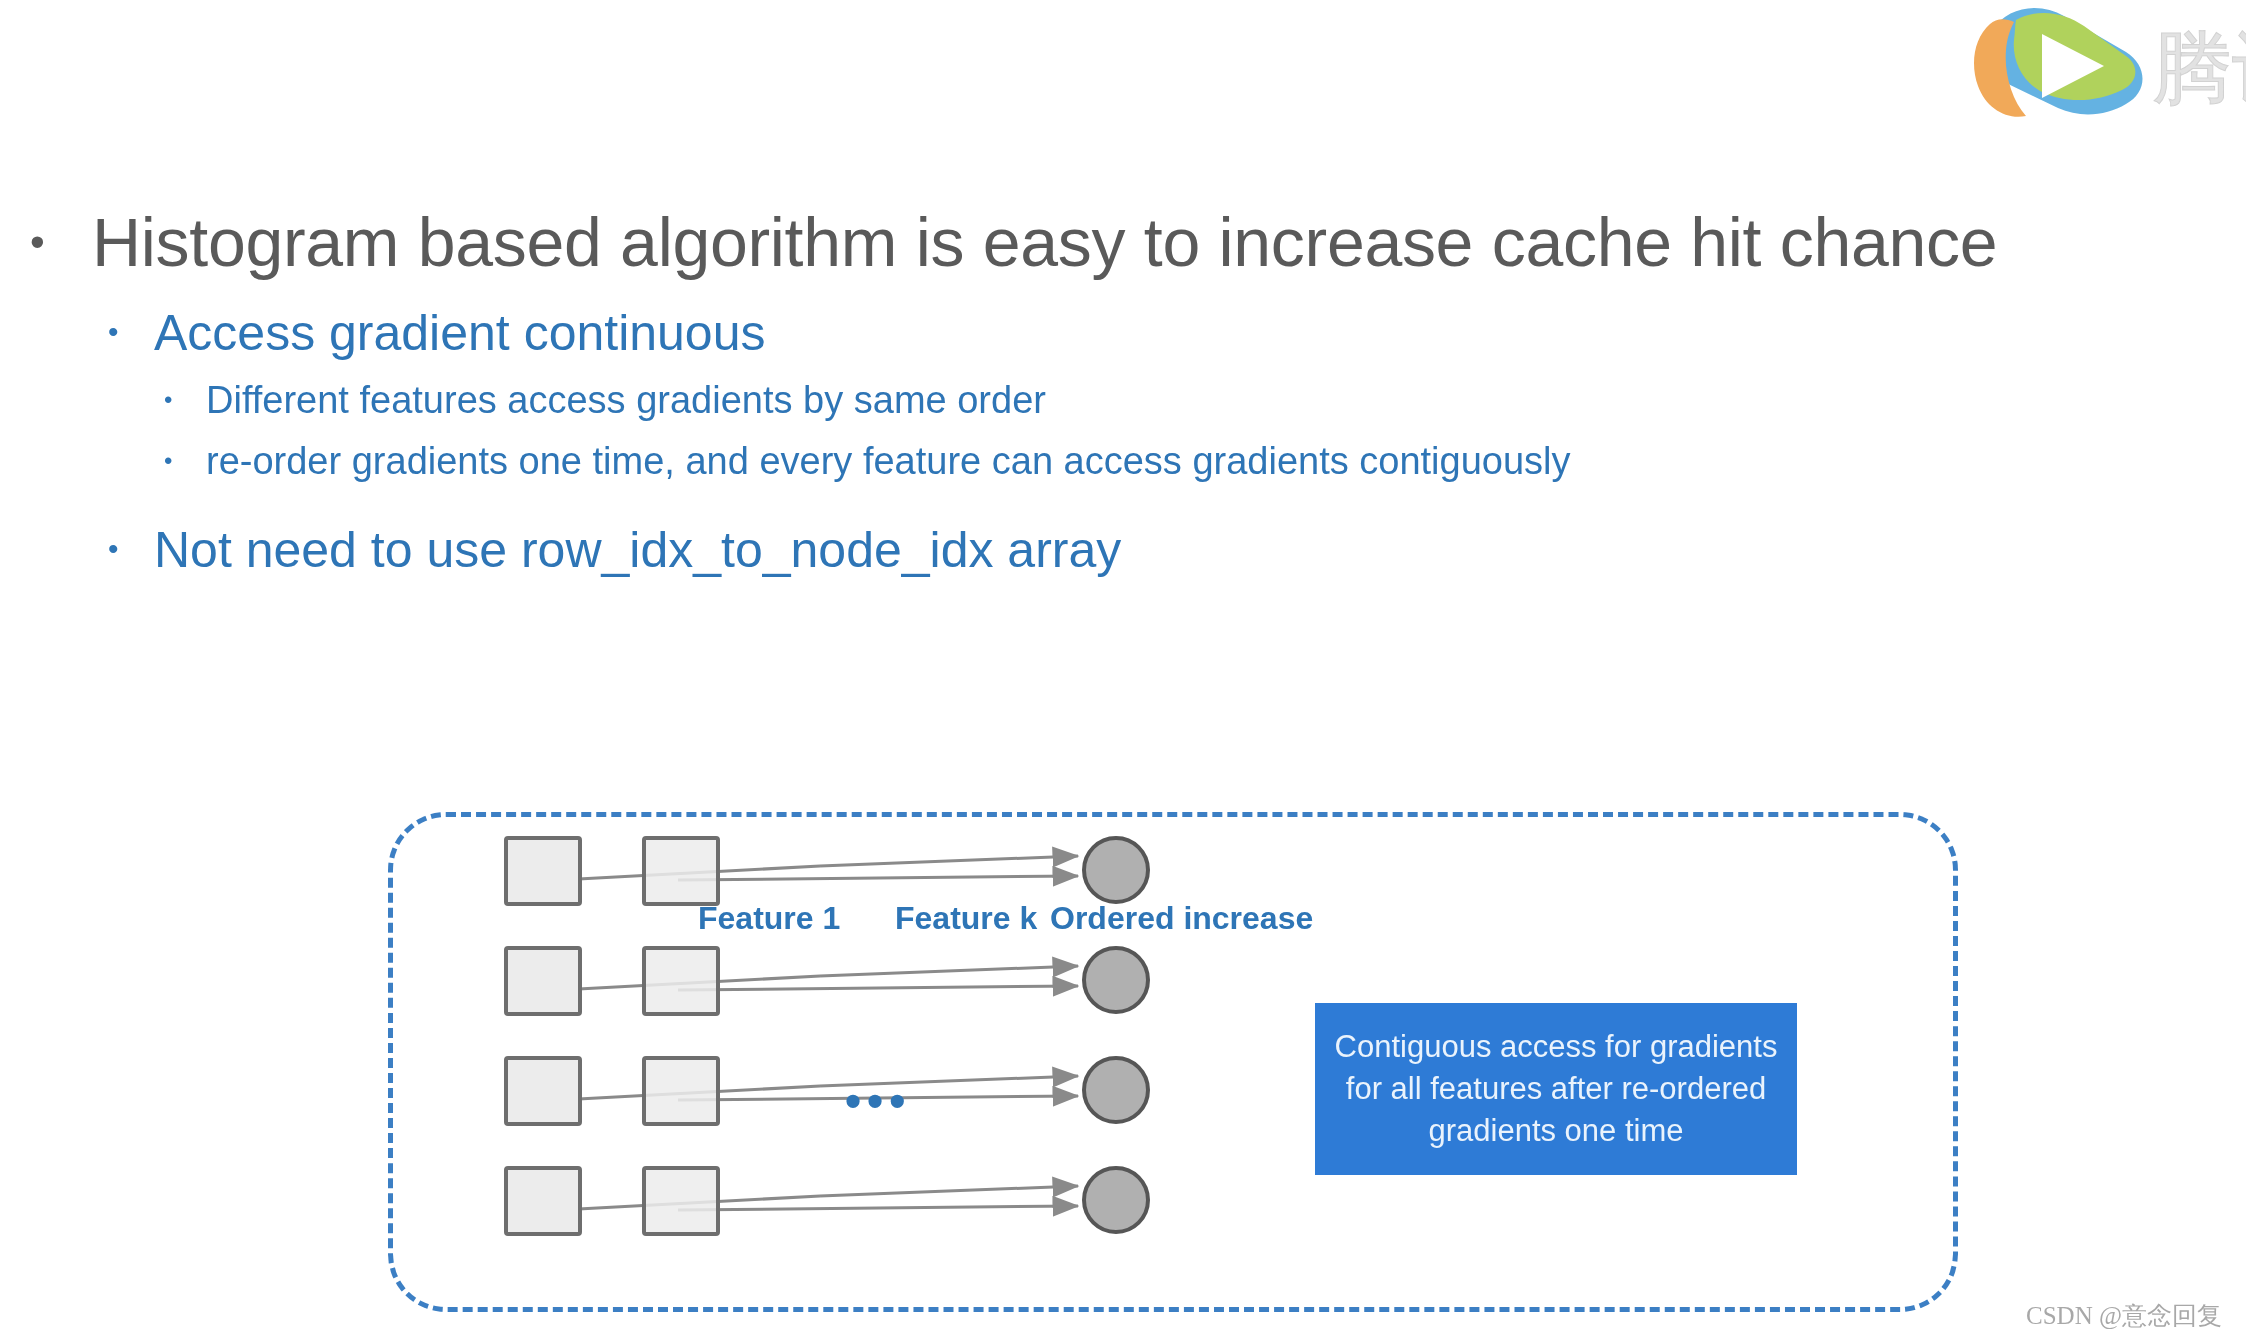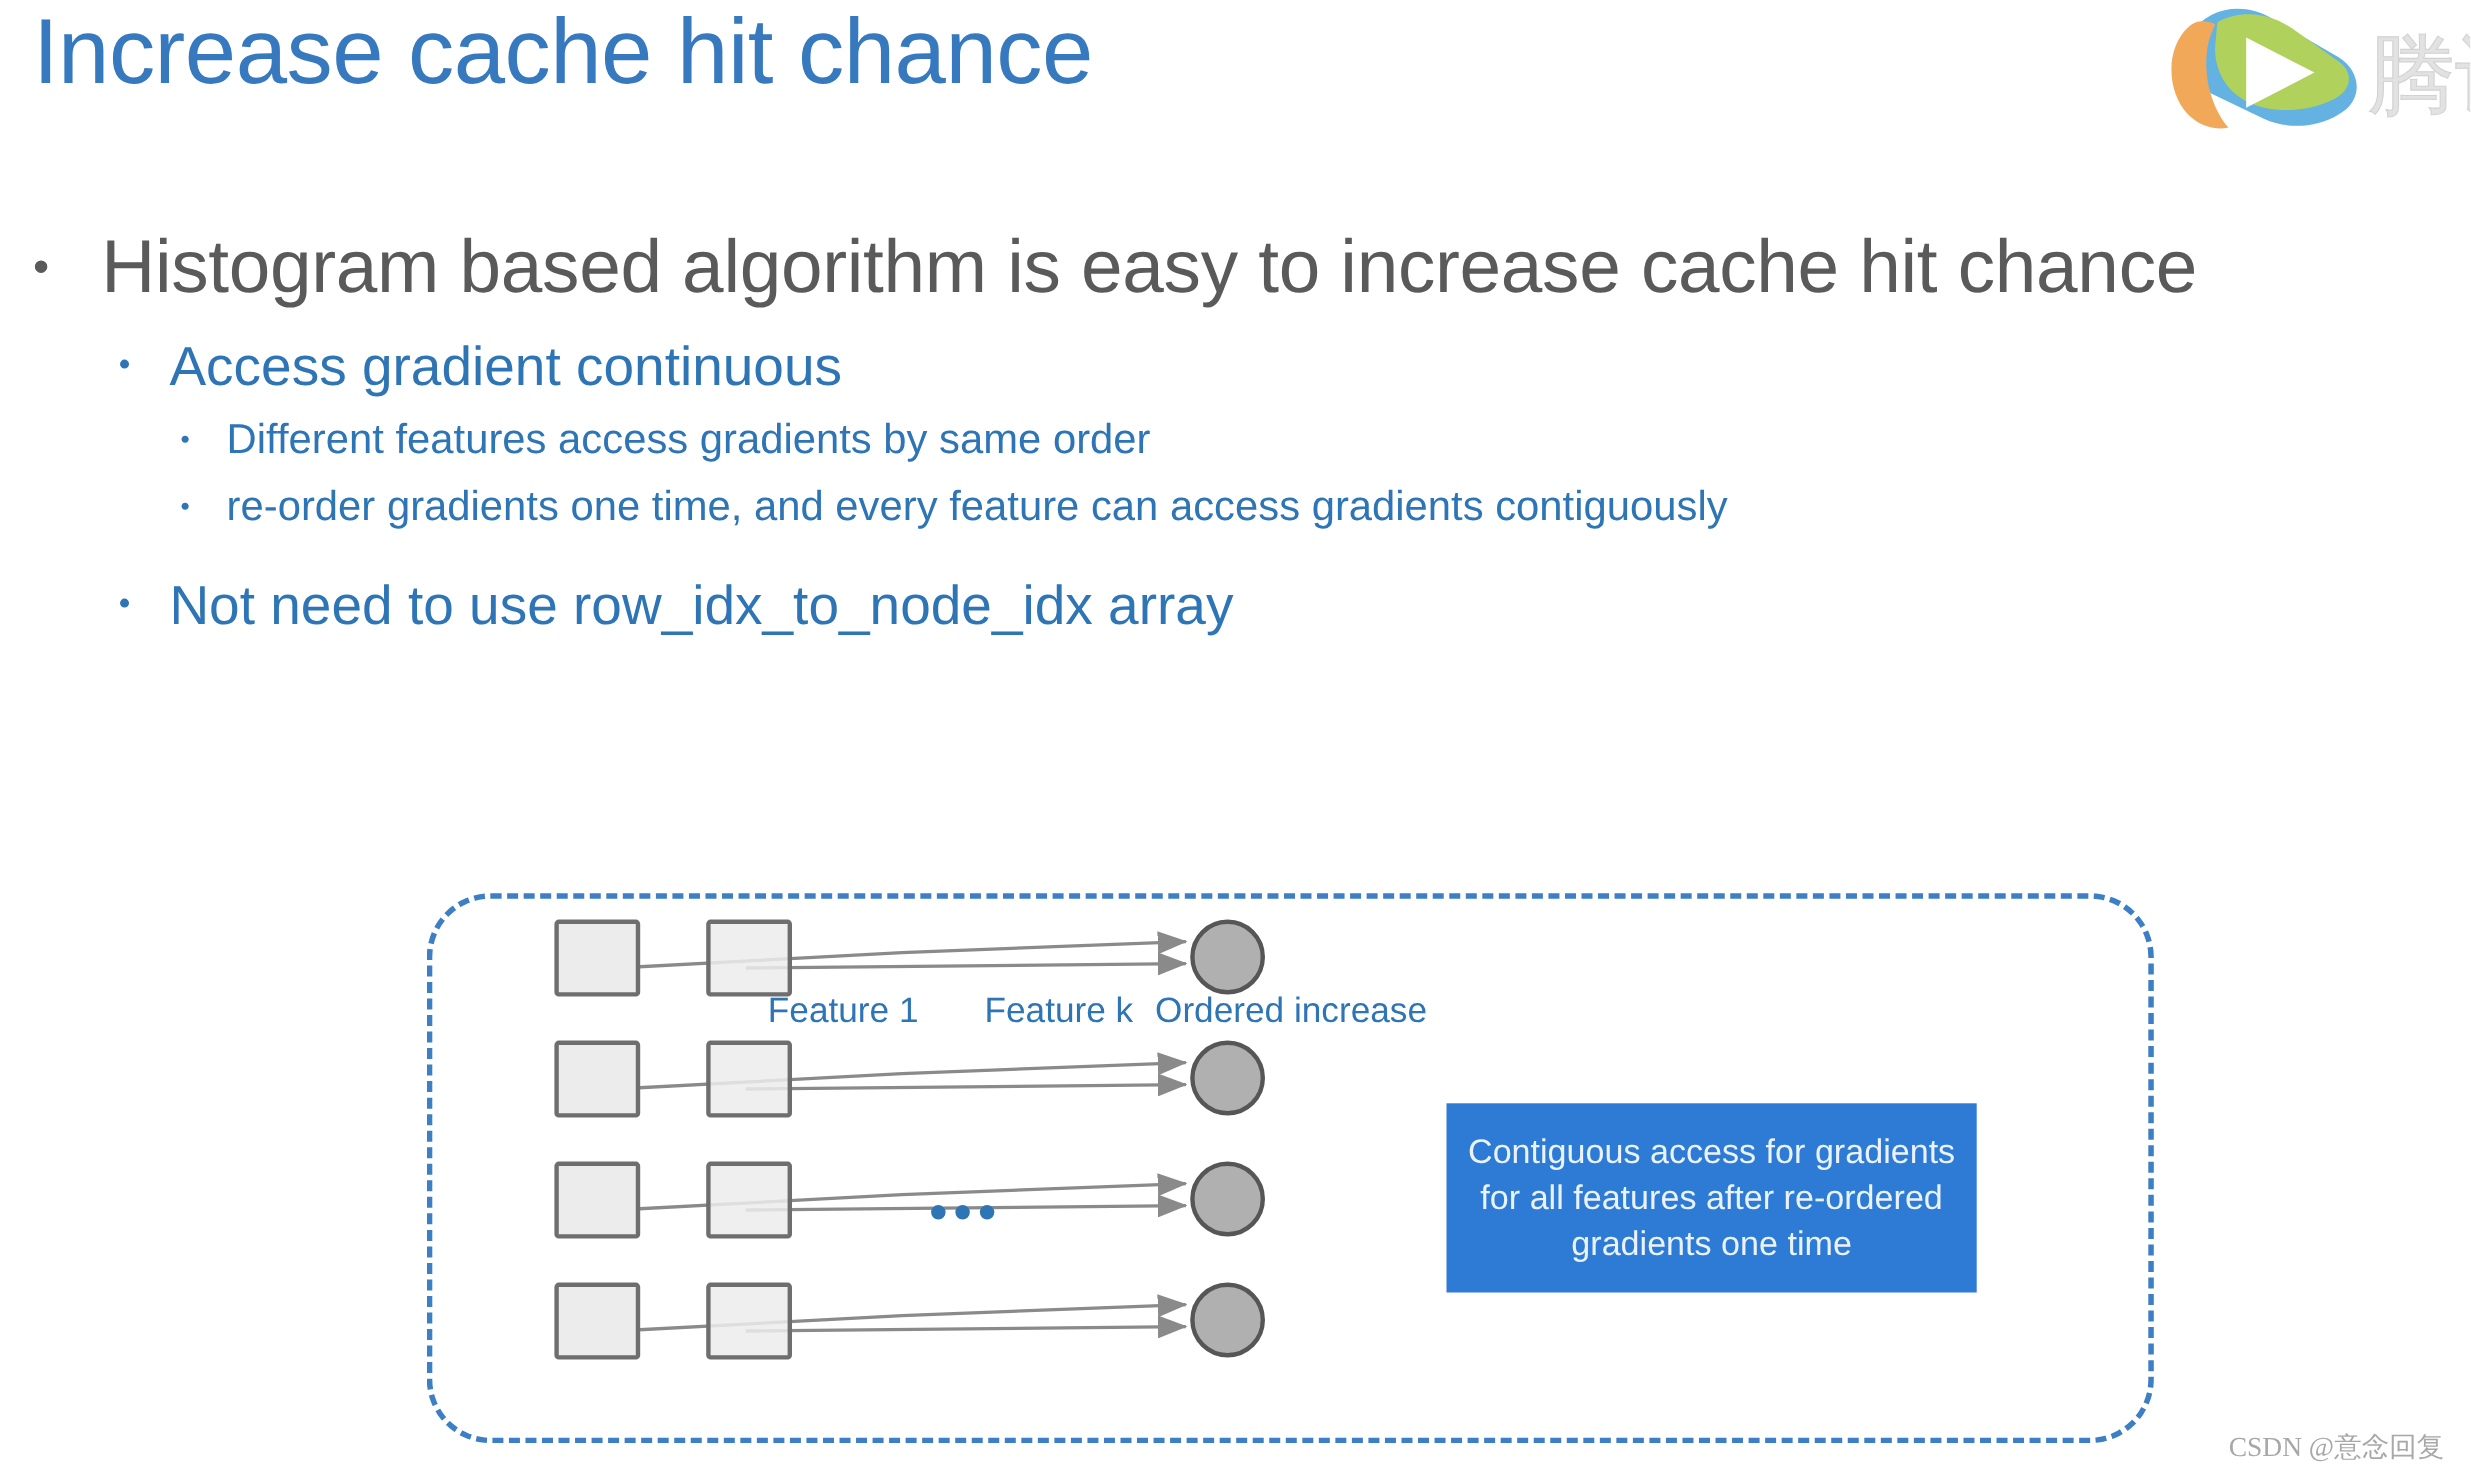--- a/index.html
+++ b/index.html
@@ -125,21 +125,21 @@
     left: 388px;
     top: 812px;
     width: 1570px;
     height: 500px;
   }
 
   .diag-label {
     position: absolute;
     color: #2E75B6;
     font-size: 32px;
-    font-weight: 400;
+    font-weight: 700;
     white-space: nowrap;
   }
   #label-feature-1 { left: 698px; top: 900px; }
   #label-feature-k { left: 895px; top: 900px; }
   #label-ordered-gradients { left: 1050px; top: 900px; }
 
   #dots-ellipsis {
     position: absolute;
     left: 845px;
     top: 1078px;
@@ -181,21 +181,20 @@
     font-size: 25px;
     font-family: Liberation Serif, serif;
     white-space: nowrap;
   }
 </style>
 </head>
 <body>
 
 <div id="slide">
 
-  <div id="slide-title">Increase cache hit chance</div>
 
   <div id="tencent-watermark">
     <svg viewBox="0 0 316 130" width="316" height="130" xmlns="http://www.w3.org/2000/svg" aria-hidden="true">
       <g>
 
         <path d="M62 30 C 78 6, 110 2, 134 16 L 196 52 C 218 66, 218 92, 196 104
                  C 176 116, 150 118, 128 108 L 74 82 C 54 72, 50 48, 62 30 Z" fill="#57ace0"></path>
 
         <path d="M60 24 C 44 38, 40 64, 48 86 C 56 108, 76 120, 96 116
                  C 82 100, 74 74, 76 50 C 77 38, 80 30, 84 22 C 76 18, 66 18, 60 24 Z" fill="#f0a24c"></path>

